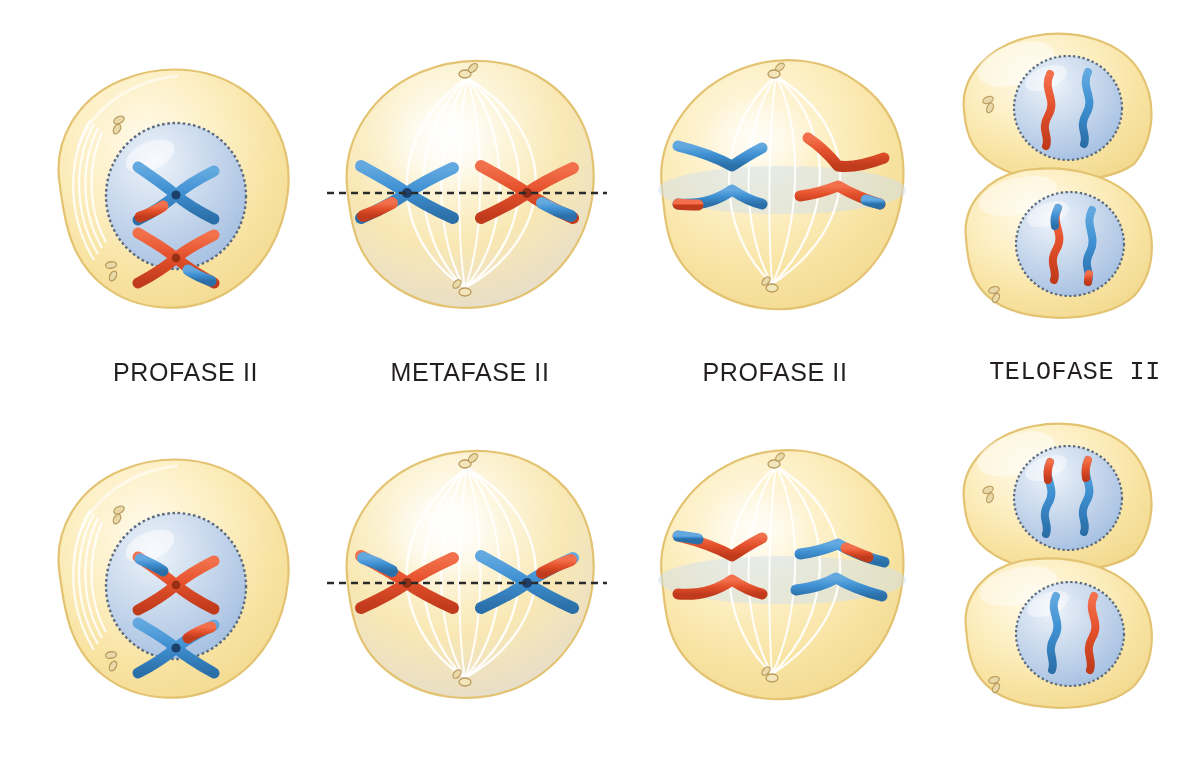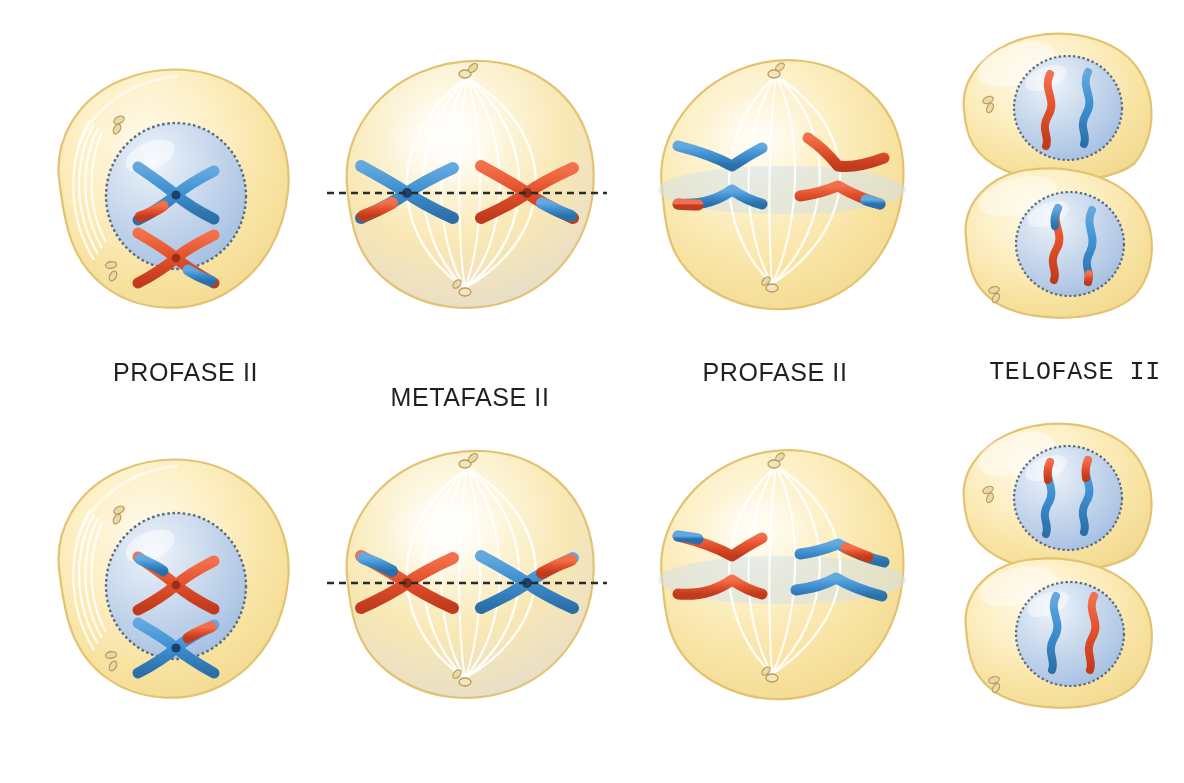--- a/index.html
+++ b/index.html
@@ -208,21 +208,21 @@
       <ellipse cx="102" cy="190" rx="22" ry="11" fill="#ffffff" opacity="0.45" transform="rotate(-22 102 190)"></ellipse>
       <path d="M112,184 C104,200 120,210 110,226 C102,240 112,246 108,256" fill="none" stroke="url(#redChrom)" stroke-width="8" stroke-linecap="round"></path>
       <path d="M112,184 C108,192 108,196 109,202" fill="none" stroke="url(#blueChrom)" stroke-width="8" stroke-linecap="round"></path>
       <path d="M146,186 C138,202 152,212 144,228 C136,242 146,248 142,258" fill="none" stroke="url(#blueChrom)" stroke-width="8" stroke-linecap="round"></path>
       <path d="M143,250 C142,254 142,256 142,258" fill="none" stroke="url(#redChrom)" stroke-width="8" stroke-linecap="round"></path>
     </g>
   </svg>
 </div>
 
 <div class="label" style="left:58px;top:358px;width:200px;text-align:right;">PROFASE II</div>
-<div class="label" style="left:370px;top:358px;width:200px;margin-top:25px;">METAFASE II</div>
+<div class="label" style="left:370px;top:358px;width:200px;">METAFASE II</div>
 <div class="label" style="left:675px;top:358px;width:200px;">PROFASE II</div>
 <div class="label" style="left:975px;top:358px;width:200px;font-family:Liberation Mono, monospace;">TELOFASE II</div>
 
 <div class="stage" style="left:18px;top:418px;">
   <svg width="290" height="300" viewBox="0 0 290 300">
     <g>
       <path d="M42,158 C34,112 60,70 104,52 C142,36 188,38 222,60 C258,83 274,124 270,163
                C266,204 246,243 208,265 C170,287 120,284 86,258 C54,233 47,198 42,158 Z" fill="url(#cytoGrad)" stroke="#e3c371" stroke-width="2.2"></path>
       <path d="M60,120 C74,78 116,52 160,48" fill="none" stroke="#ffffff" stroke-opacity="0.55" stroke-width="3"></path>
     </g>

